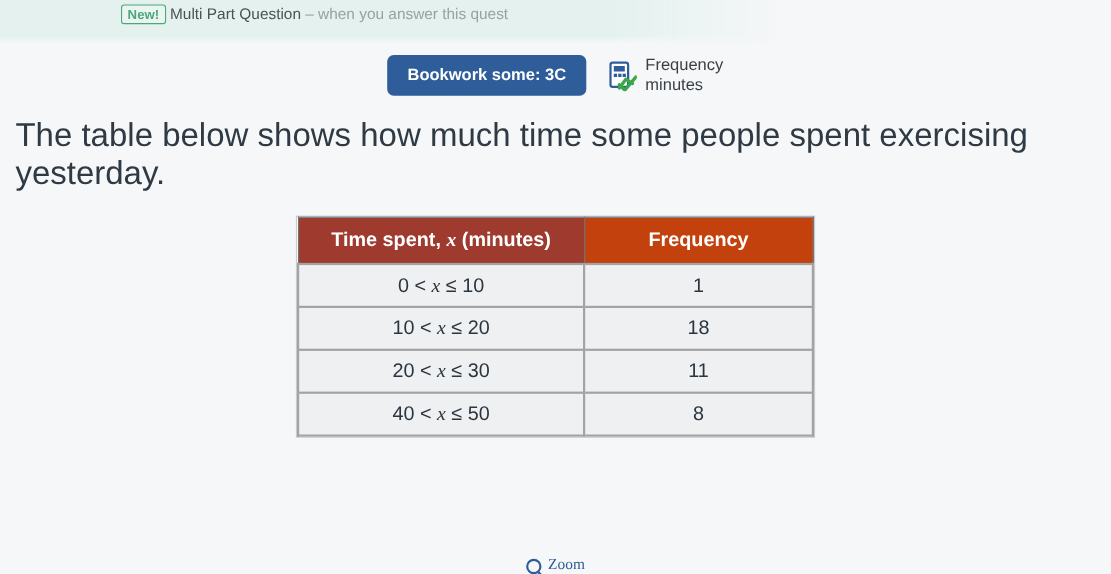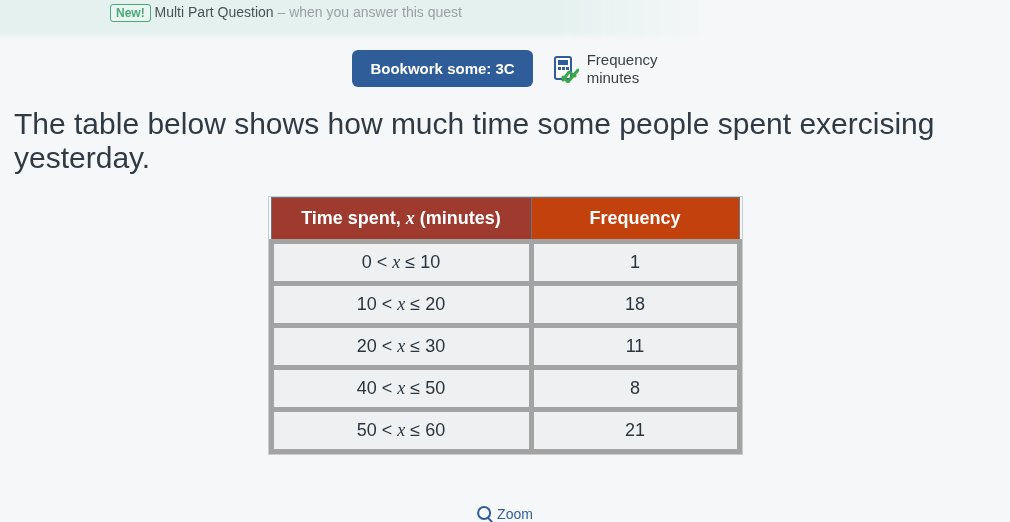--- a/index.html
+++ b/index.html
@@ -81,37 +81,38 @@
       color: #fff;
       font-weight: 700;
       padding: 10px 14px;
       text-align: center;
       border: 1px solid #6a747c;
     }
     th.h-time { background: #9f3a2e; width: 260px; }
     th.h-freq { background: #c2410c; width: 208px; }
     table.freq td {
       background: #eef0f1;
-      border: 5px solid #a3a3a3;
+      border: 2px solid #a3a3a3;
       padding: 8px 14px;
       text-align: center;
       color: #2a3540;
     }
     .mathx { font-style: italic; font-family: Georgia, 'Times New Roman', serif; }
     .zoom-control {
       position: absolute;
       bottom: 0;
       left: 50%;
       transform: translateX(-50%);
       display: flex;
-      align-items: flex-start;
+      align-items: flex-end;
       gap: 6px;
       color: #2e5d9a;
       font-size: 14px;
       padding-bottom: 0;
+      font-family: Liberation Serif, serif;
     }
     .zoom-icon {
       width: 14px; height: 14px;
       border: 2px solid #2e5d9a;
       border-radius: 50%;
       position: relative;
     }
     .zoom-icon::after {
       content: "";
       position: absolute;
@@ -173,24 +174,20 @@
           <td>18</td>
         </tr>
         <tr>
           <td>20 &lt; <span class="mathx">x</span> ≤ 30</td>
           <td>11</td>
         </tr>
         <tr>
           <td>40 &lt; <span class="mathx">x</span> ≤ 50</td>
           <td>8</td>
         </tr>
-        <tr>
-          <td>50 &lt; <span class="mathx">x</span> ≤ 60</td>
-          <td>21</td>
-        </tr>
       </tbody>
   </table>
 </div>
 
 <div class="zoom-control">
   <span class="zoom-icon"></span>
   <span>Zoom</span>
 </div>
 
 </body></html>

